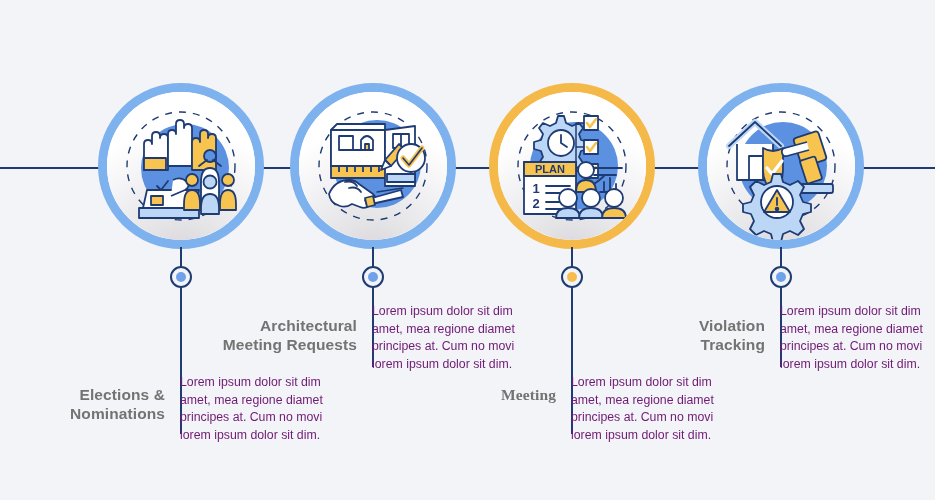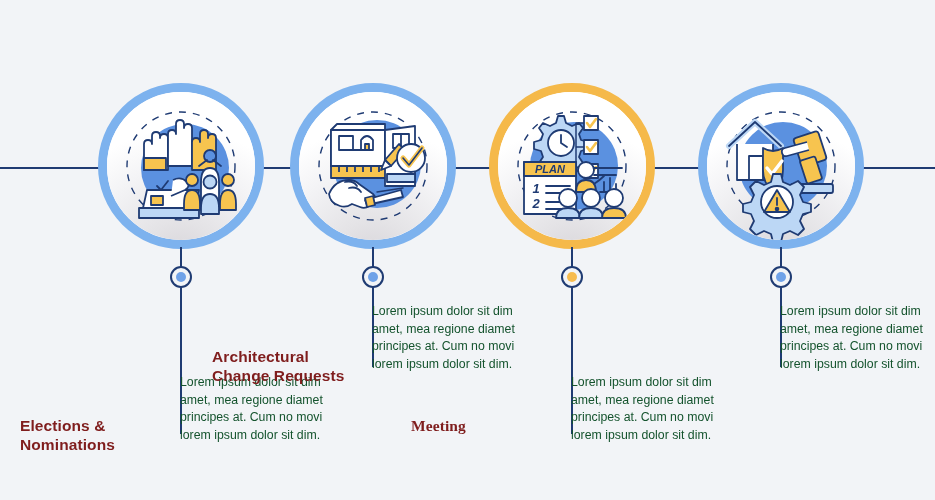--- a/index.html
+++ b/index.html
@@ -30,21 +30,20 @@
     top: 167px;
   }
 
   
   .node {
     position: absolute;
     width: 166px;
     height: 166px;
     border-radius: 50%;
     box-sizing: border-box;
-    font-style: italic;
   }
   .ring {
     position: absolute;
     inset: 0;
     border-radius: 50%;
     border: 9px solid #7db2ee;
     box-sizing: border-box;
     background: #ffffff;
   }
   .ring.amber { border-color: #f5b94a; }
@@ -79,31 +78,30 @@
     left: 4px; top: 4px;
     width: 10px; height: 10px;
     border-radius: 50%;
     background: #6fa2e8;
   }
   .dot.amber::after { background: #f7bc4f; }
 
   
   .title {
     position: absolute;
-    text-align: left;
-    color: #7f1d1d;
+    text-align: right;
+    color: #737373;
     font-weight: bold;
     font-size: 15.5px;
     line-height: 19px;
     letter-spacing: 0.1px;
-    margin-top: 31px;
   }
   .desc {
     position: absolute;
-    color: #14532d;
+    color: #701a75;
     font-size: 12.3px;
     line-height: 17.5px;
     width: 146px;
   }
 </style>
 </head>
 <body>
 
 <div id="stage">
 
@@ -197,21 +195,21 @@
           <path d="M78 100 L104 96" fill="none" stroke-width="1.4"></path>
         </g>
       </svg>
     </div>
   </div>
   <div class="stem" style="left:372px; top:247px; height:24px;"></div>
   <div class="dot" style="left:362px; top:266px;"></div>
   <div class="stem" style="left:372px; top:287px; height:80px;"></div>
   <div class="title" style="left:212px; top:316px; width:145px;">
     <div>Architectural</div>
-    <div>Change Requests</div>
+    <div>Meeting Requests</div>
   </div>
   <div class="desc" style="left:372px; top:303px;">Lorem ipsum dolor sit dim amet, mea regione diamet principes at. Cum no movi lorem ipsum dolor sit dim.</div>
 
   <div class="node" style="left:489px; top:83px;">
     <div class="ring amber"></div>
     <div class="inner">
       <svg width="148" height="148" viewBox="0 0 148 148">
         <circle cx="76" cy="74" r="44" fill="#5b91e0"></circle>
         <circle cx="74" cy="74" r="54" fill="none" stroke="#1f3b73" stroke-width="1.4" stroke-dasharray="7 7"></circle>
 
@@ -299,15 +297,19 @@
           <path d="M70 98 L83 120 L57 120 Z" fill="#f7c44f"></path>
           <path d="M70 106 L70 113" fill="none" stroke-linecap="round"></path>
           <circle cx="70" cy="117" r="1.4" fill="#1f3b73"></circle>
         </g>
       </svg>
     </div>
   </div>
   <div class="stem" style="left:780px; top:247px; height:24px;"></div>
   <div class="dot" style="left:770px; top:266px;"></div>
   <div class="stem" style="left:780px; top:287px; height:80px;"></div>
+  <div class="title" style="left:620px; top:316px; width:145px;">
+    <div>Violation</div>
+    <div>Tracking</div>
+  </div>
   <div class="desc" style="left:780px; top:303px;">Lorem ipsum dolor sit dim amet, mea regione diamet principes at. Cum no movi lorem ipsum dolor sit dim.</div>
 
 </div>
 
 </body></html>

